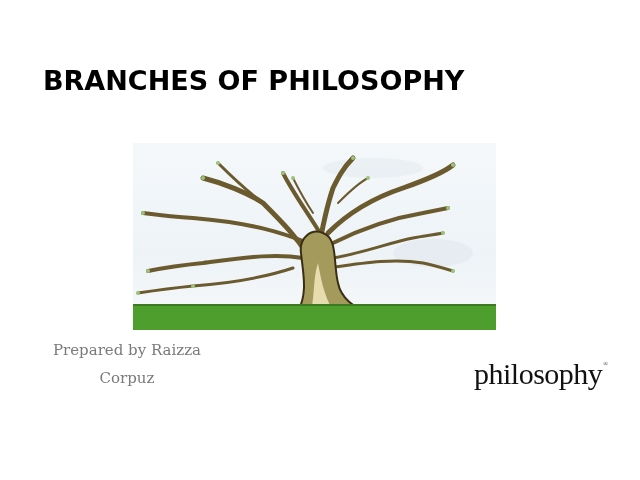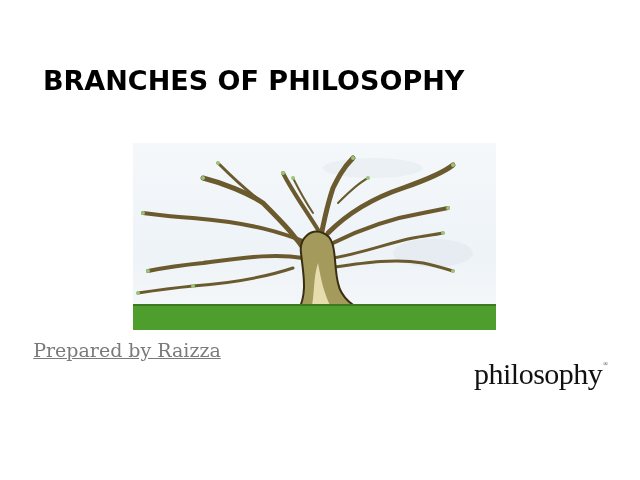--- a/index.html
+++ b/index.html
@@ -21,23 +21,22 @@
       background: linear-gradient(180deg, #f4f8fb 0%, #eef3f7 60%, #f6f9fb 100%);
       overflow: hidden;
     }
     .ground {
       position: absolute; left: 0; bottom: 0; width: 100%; height: 24px;
       background: #4e9e2e; border-top: 2px solid #3c7a22;
     }
     .tree { position: absolute; left: 0; top: 0; }
     .author {
       position: absolute; left: 20px; top: 336px; width: 214px;
-      text-align: center; color: #7a7a7a; font-size: 19px; line-height: 28px;
+      text-align: center; color: #7a7a7a; font-size: 15px; line-height: 28px;
       font-family: "DejaVu Serif", serif;
-      text-decoration: underline;
     }
     .logo {
       position: absolute; left: 474px; top: 357px;
       font-family: "Liberation Serif", serif; font-size: 30px; color: #111;
       letter-spacing: -0.5px;
     }
     .logo sup { font-size: 6px; vertical-align: 18px; margin-left: 1px; }
   </style>
 </head>
 <body>
@@ -86,17 +85,18 @@
     </g>
 
     <path d="M165 168 C175 150 170 130 168 110 C166 95 178 85 190 90 C205 95 200 120 205 140 C208 155 220 165 240 172 L150 172 Z" fill="#a49a5c" stroke="#3a2e12" stroke-width="2"></path>
     <path d="M178 168 C182 150 180 135 185 120 C188 135 190 150 200 168 Z" fill="#e6dcae"></path>
   </svg>
   <div class="ground"></div>
 </div>
 
 <div class="author">
   <div>Prepared by Raizza</div>
+  <div>Corpuz</div>
 </div>
 
 <div class="logo">
   <span>philosophy</span><sup>®</sup>
 </div>
 
 </body></html>

